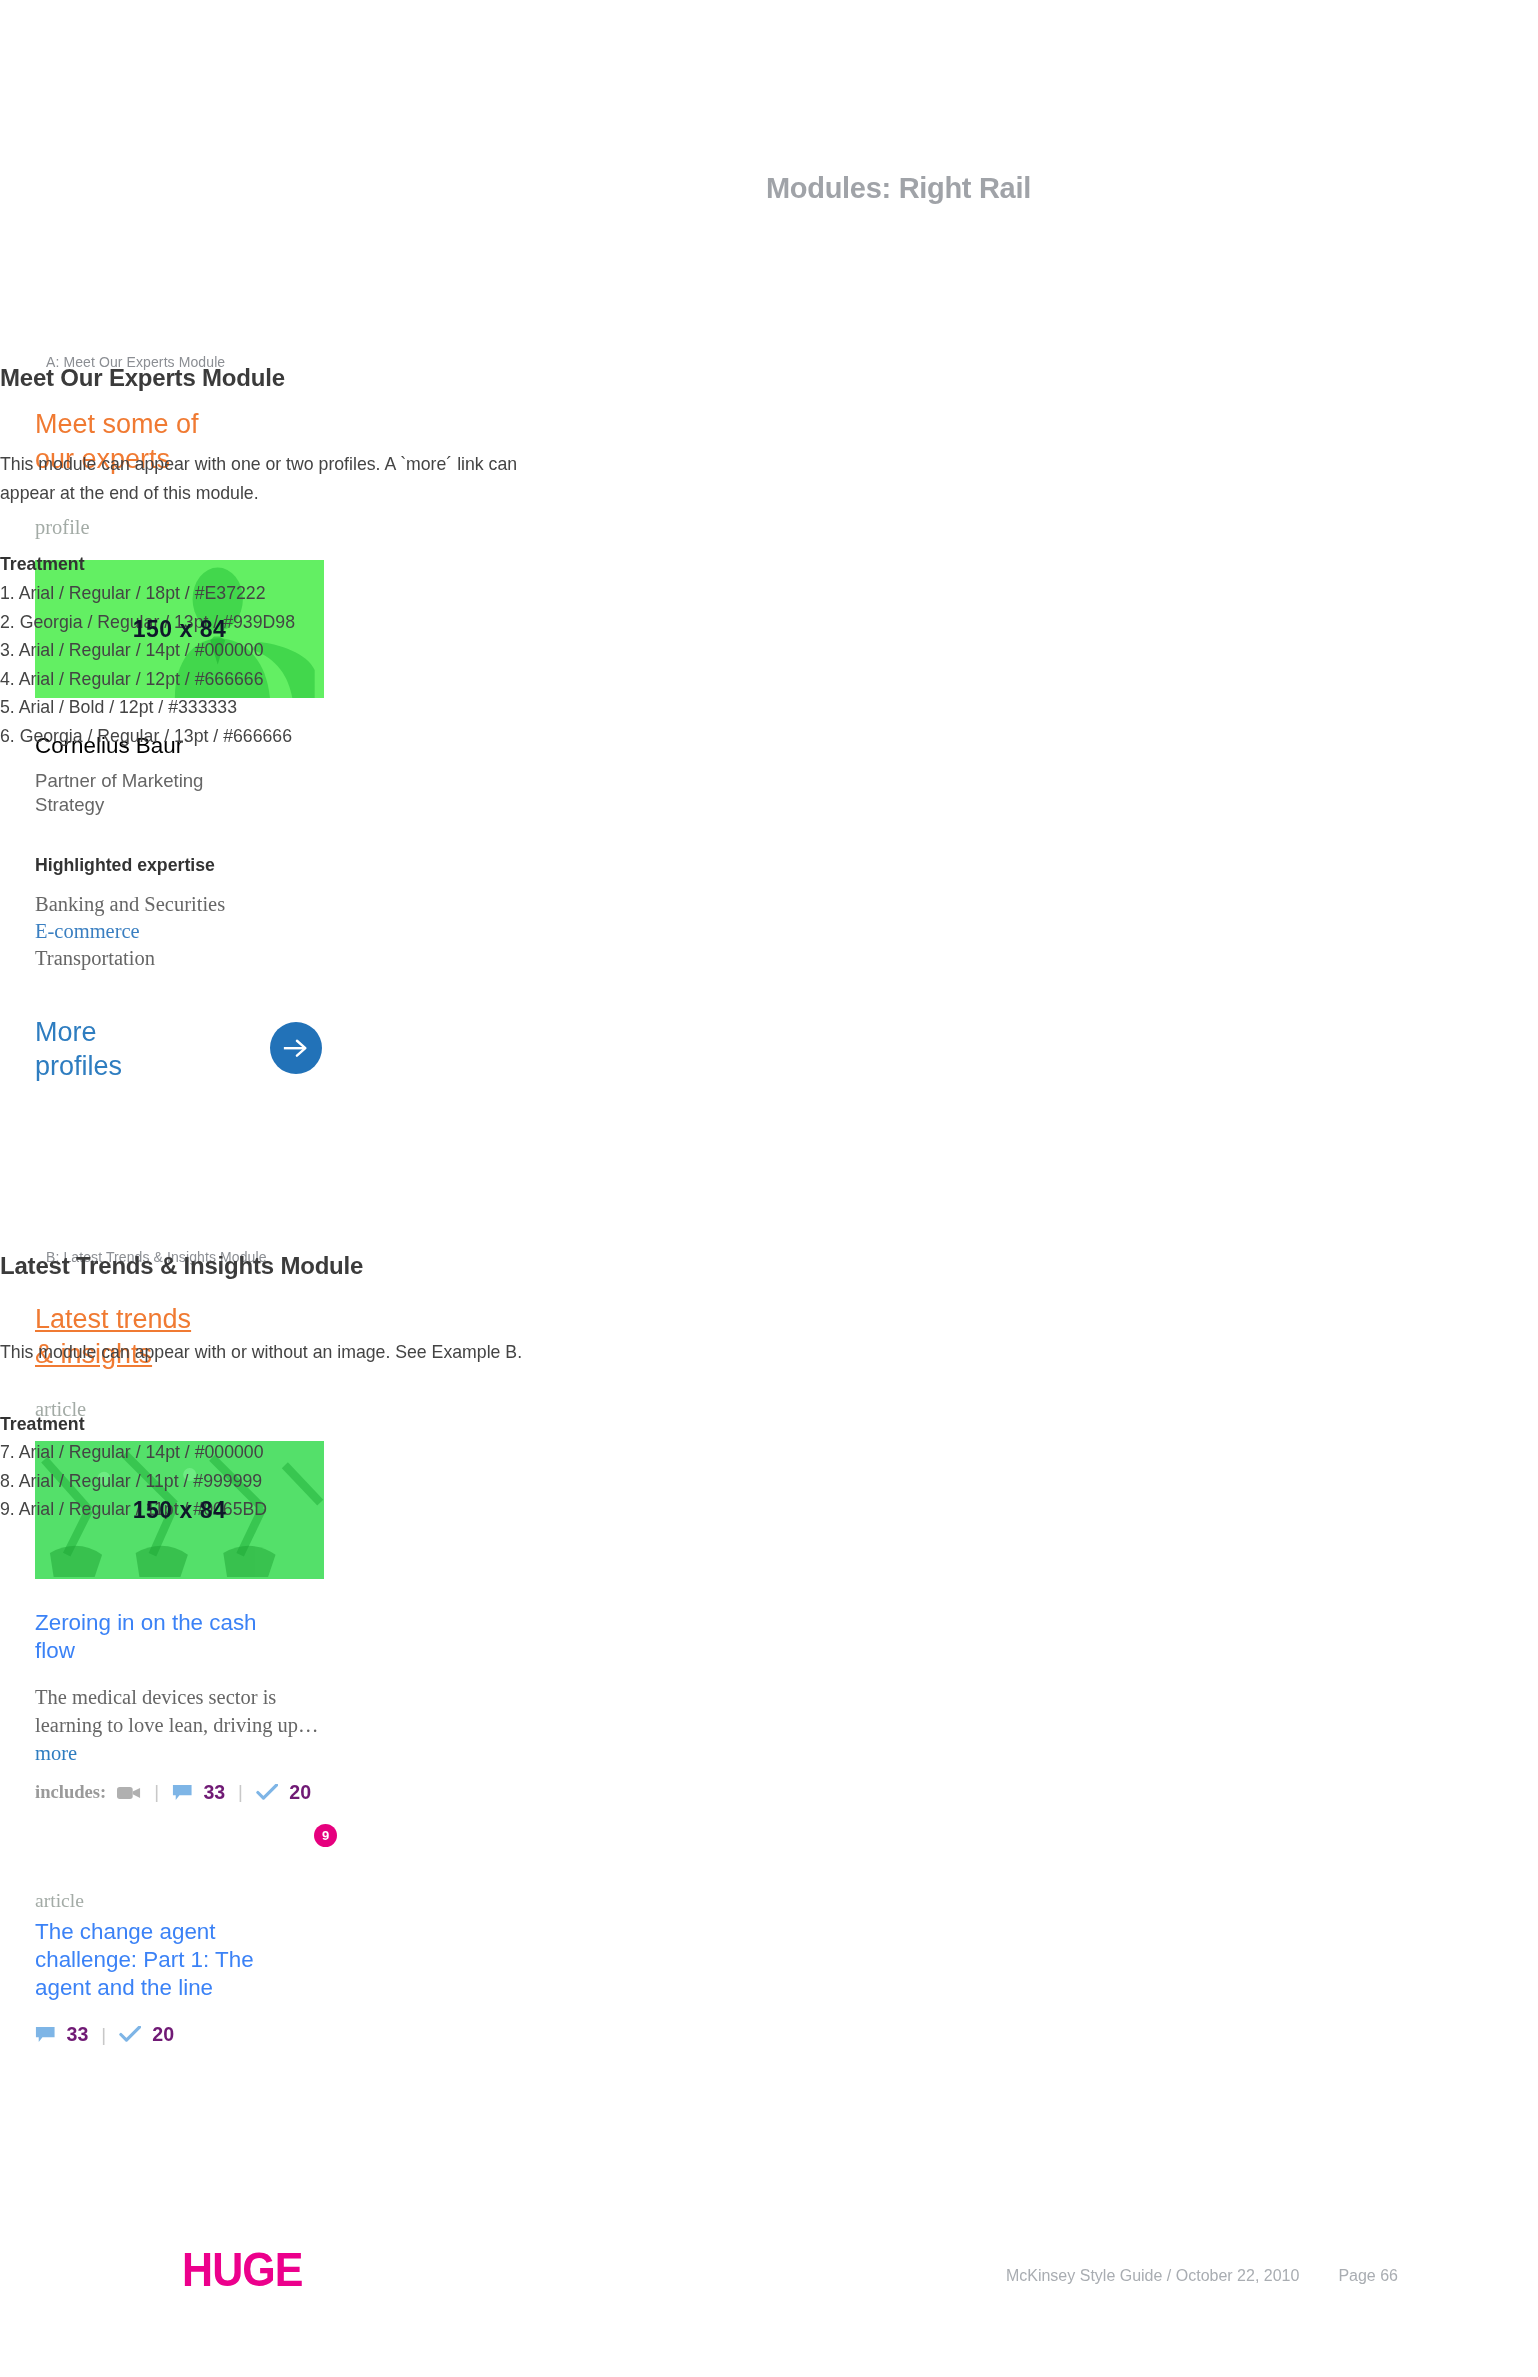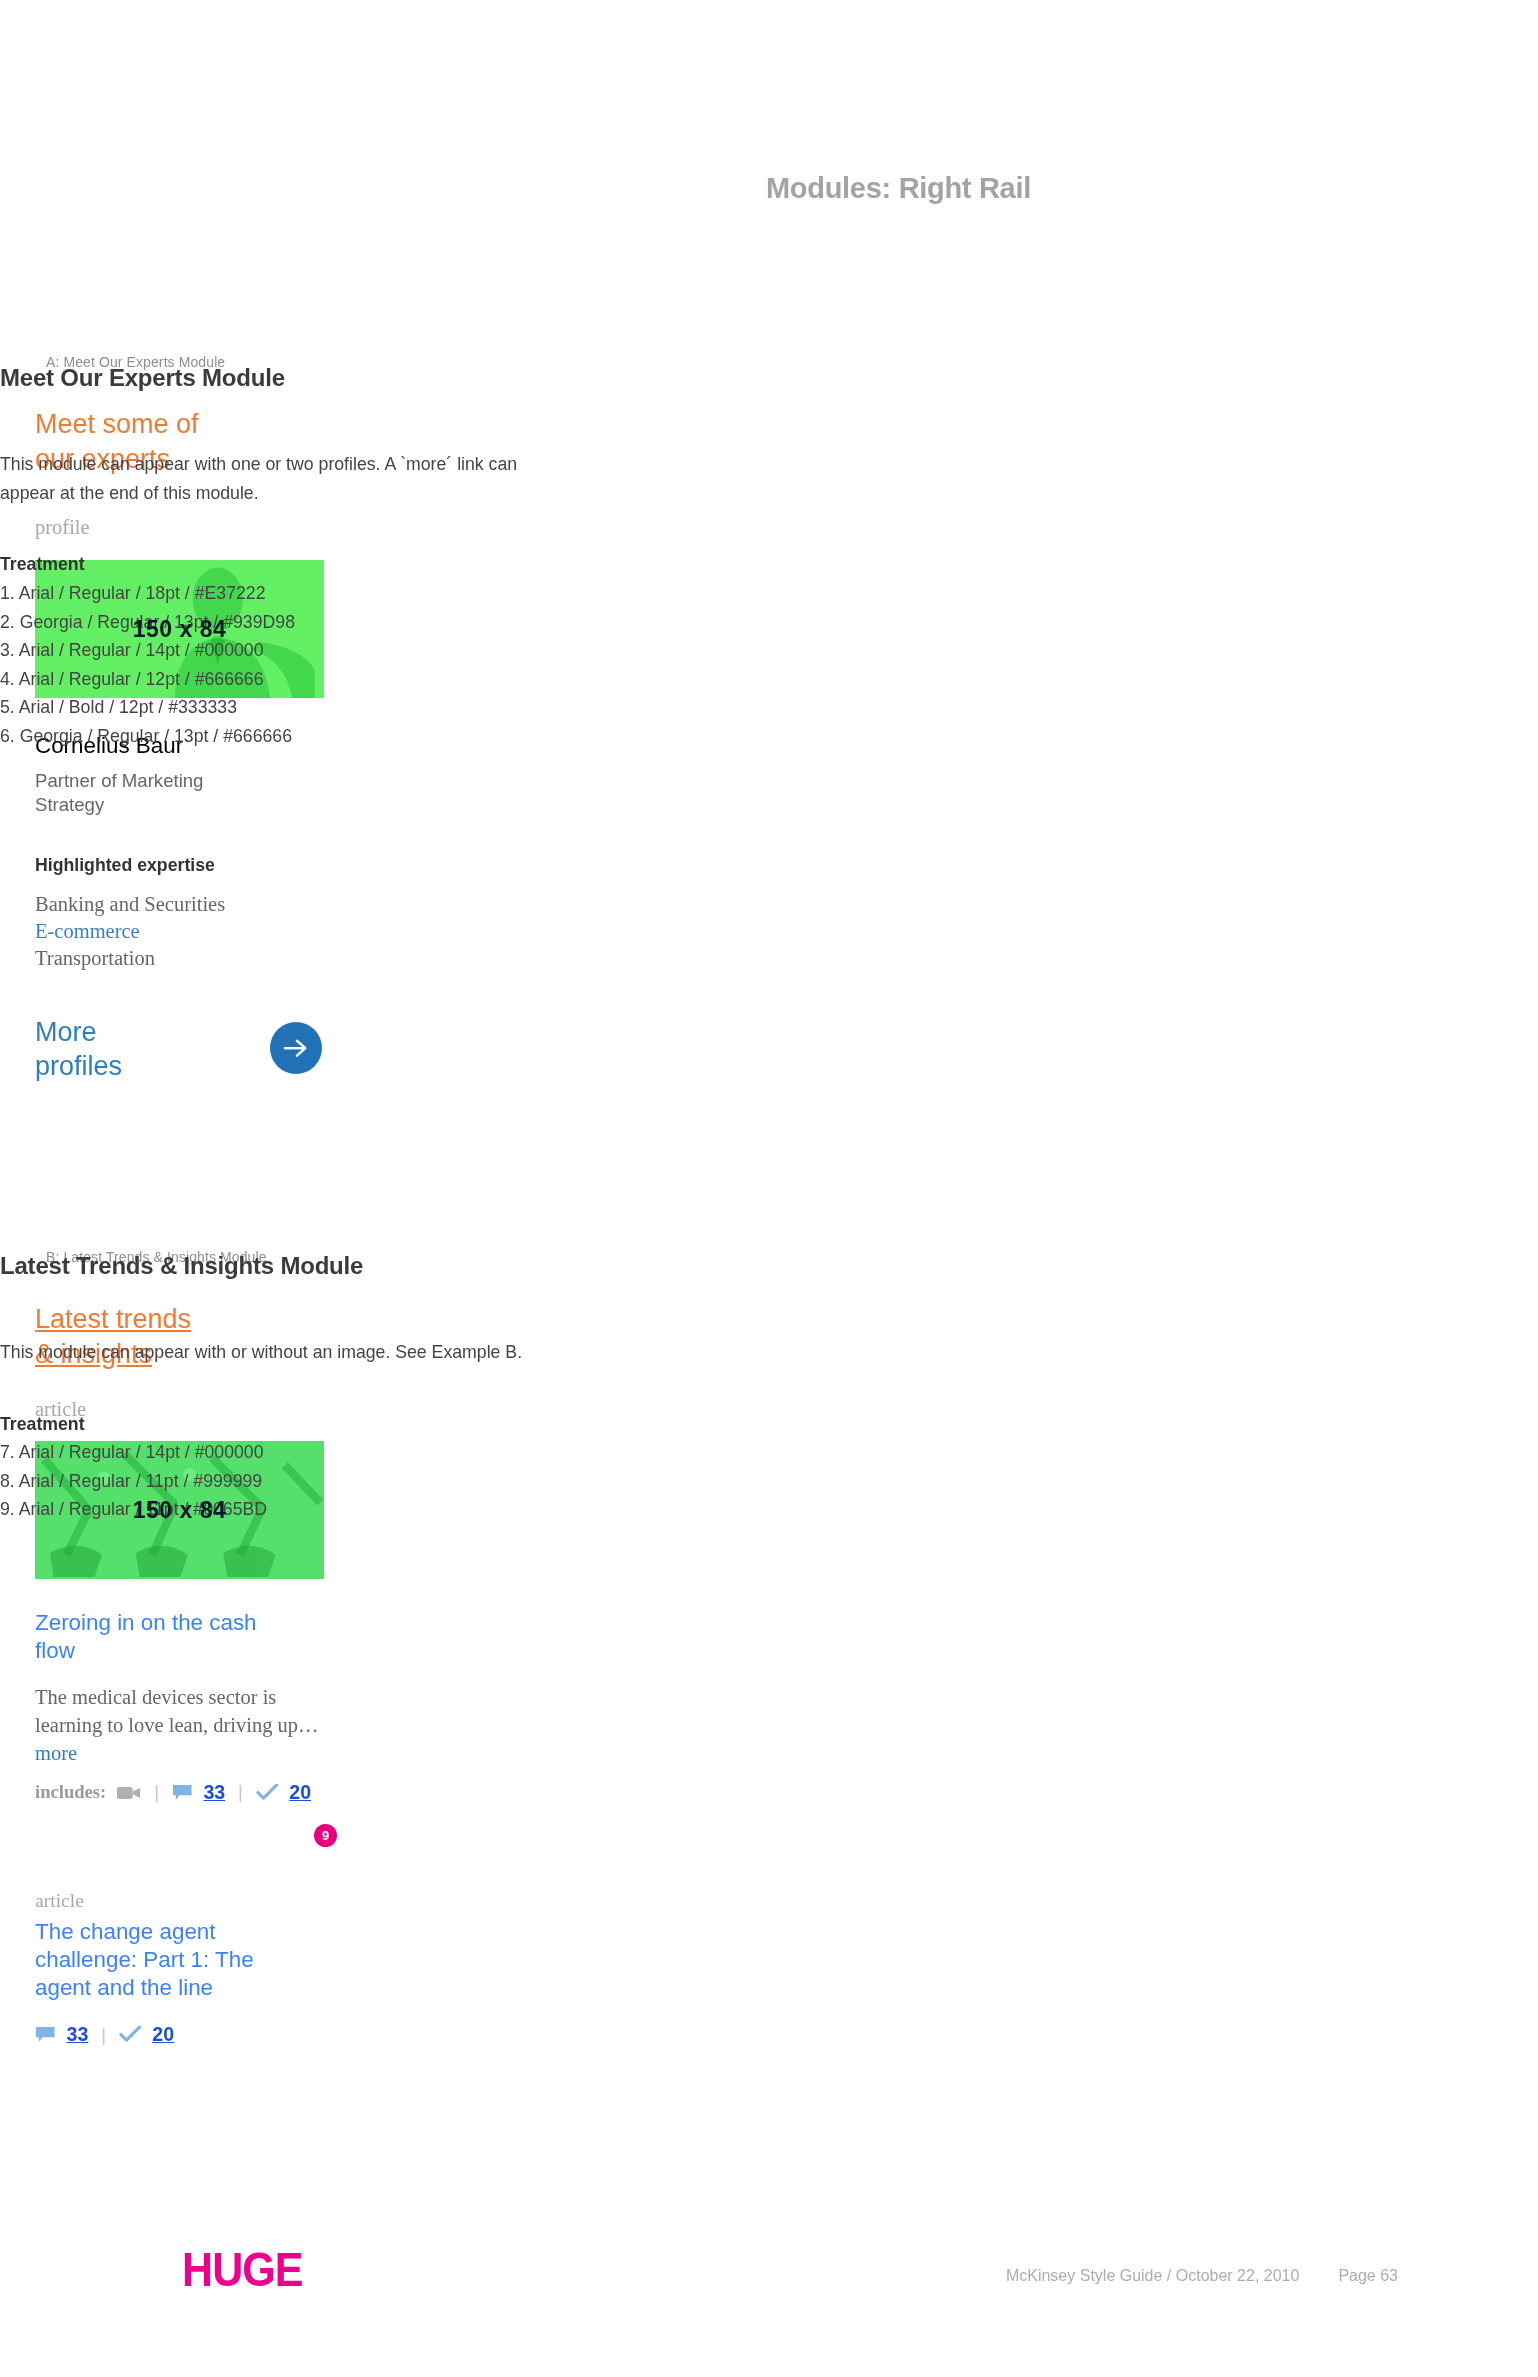--- a/index.html
+++ b/index.html
@@ -158,21 +158,21 @@
   .meta-row {
     display: flex;
     align-items: center;
     gap: 11px;
     font-size: 18.6px;
     color: #2e7dc0;
     font-weight: bold;
     font-family: "Liberation Sans", sans-serif;
   }
   .meta-sep { color: #c8c8c8; font-weight: normal; margin: 0 1.9px; }
-  .meta-num { color: #1d4ed8; font-size: 19.6px; text-decoration: underline; }
+  .meta-num { color: #701a75; font-size: 19.6px; }
 
   
   .sec { position: absolute; width: 597px; }
   .sec-a { top: 364px; }
   .sec-b { top: 1252px; }
 
   .sec-title {
     font-size: 24px;
     font-weight: bold;
     color: #3b3b3b;
@@ -410,15 +410,15 @@
   <div>
     <div class="treat-item">7. Arial / Regular / 14pt / #000000</div>
     <div class="treat-item">8. Arial / Regular / 11pt / #999999</div>
     <div class="treat-item">9. Arial / Regular / 11pt / #0065BD</div>
   </div>
 </div>
 
 <div class="logo">HUGE</div>
 <div class="footer-meta">
   <span>McKinsey Style Guide / October 22, 2010</span>
-  <span>Page 63</span>
+  <span>Page 66</span>
 </div>
 
 
 </body></html>

